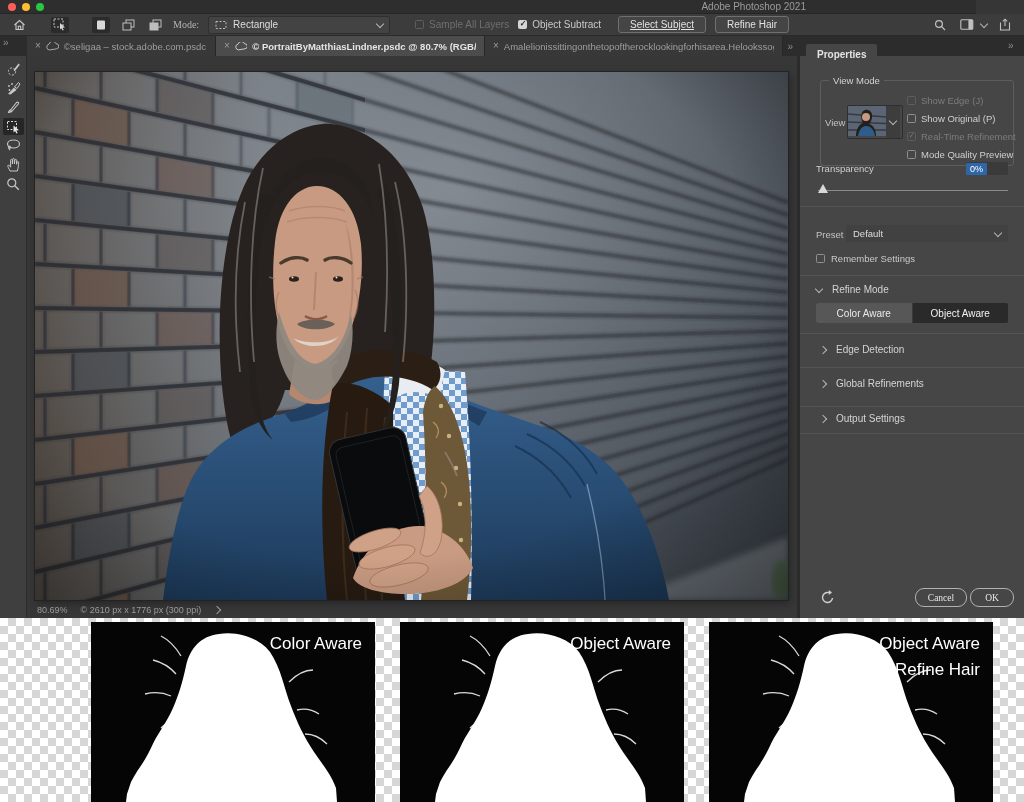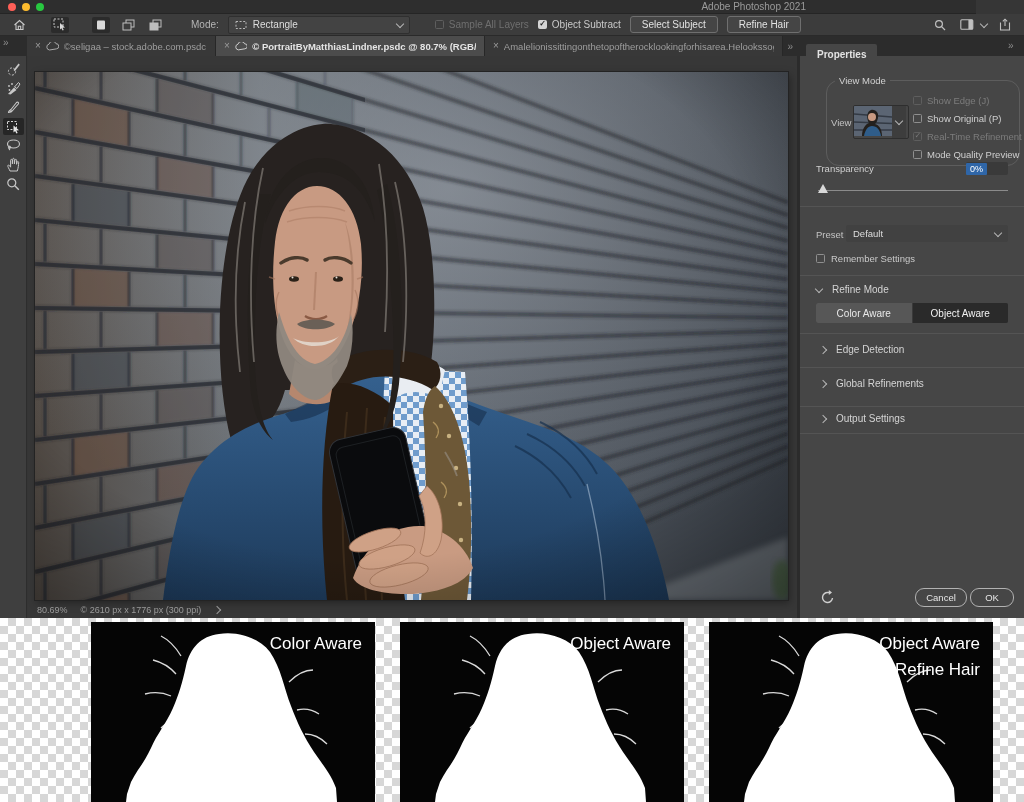--- a/index.html
+++ b/index.html
@@ -67,21 +67,21 @@
   .statusbar .chr{border-color:#9a9a9a;}
 
   
   .panel{position:absolute;left:797px;top:56px;width:227px;height:562px;background:#464646;
          border-left:3px solid #2b2b2b;box-sizing:border-box;color:#cfcfcf;font-size:9.5px;}
   .props-tab{position:absolute;left:806px;top:44px;height:20px;padding:0 11px;background:#464646;
              color:#e3e3e3;font-size:10px;font-weight:bold;display:flex;align-items:center;
              border-radius:2px 2px 0 0;z-index:5;}
   .panel-ovf{position:absolute;left:1008px;top:40px;color:#8d8d8d;font-size:10px;z-index:5;}
   .pabs{position:absolute;}
-  .fieldset{left:26px;top:24px;width:192px;height:84px;border:1px solid #5d5d5d;border-radius:13px;}
+  .fieldset{left:20px;top:24px;width:192px;height:84px;border:1px solid #5d5d5d;border-radius:3px;}
   .legend{position:absolute;left:8px;top:-6px;background:#464646;padding:0 4px;color:#d2d2d2;}
   .viewlabel{left:4px;top:36px;color:#c3c3c3;}
   .view-dd{left:26px;top:24px;width:54px;height:32px;display:flex;border:1px solid #2e2e2e;border-radius:2px;overflow:hidden;}
   .view-thumb{width:38px;height:30px;background:#555;}
   .view-chev{width:14px;background:#3d3d3d;display:flex;align-items:center;justify-content:center;}
   .checkrow{position:absolute;left:86px;display:flex;align-items:center;gap:5px;width:104px;margin-top:8px;}
   .checkrow .lbl{white-space:nowrap;}
   .checkrow.disabled{color:#7c7c7c;}
   .trans-row{left:16px;top:106px;width:192px;display:flex;align-items:center;}
   .trans-row .grow{flex:1;}
@@ -97,21 +97,21 @@
              display:flex;align-items:center;padding:0 7px;box-sizing:border-box;color:#dedede;}
   .preset-dd .grow{flex:1;}
   .remember{left:16px;top:197px;display:flex;align-items:center;gap:6px;color:#c9c9c9;}
   .sec-head{left:16px;display:flex;align-items:center;gap:10px;color:#d4d4d4;font-size:10px;}
   .seg{left:16px;top:247px;width:192px;height:20px;display:flex;gap:1px;background:#3a3a3a;border-radius:2px;overflow:hidden;}
   .seg .opt{flex:1;display:flex;align-items:center;justify-content:center;font-size:10px;}
   .seg .opt.off{background:#575757;color:#e8e8e8;}
   .seg .opt.on{background:#2a2a2a;color:#f2f2f2;}
   .footer-reset{left:20px;top:533px;width:18px;height:18px;}
   .pill{top:532px;height:17px;border:1px solid #b2b2b2;border-radius:9px;color:#e6e6e6;font-size:9.5px;
-        display:flex;align-items:center;justify-content:center;background:transparent;}
+        display:flex;align-items:center;justify-content:center;background:transparent;font-family:Liberation Serif, serif;}
   .pill.cancel{left:115px;width:50px;}
   .pill.ok{left:170px;width:42px;}
 
   
   .masks{position:absolute;left:0;top:618px;width:1024px;height:184px;background-color:#fff;
          background-image:
            linear-gradient(45deg,#d7d7d7 25%,transparent 25%,transparent 75%,#d7d7d7 75%),
            linear-gradient(45deg,#d7d7d7 25%,transparent 25%,transparent 75%,#d7d7d7 75%);
          background-size:16px 16px;background-position:0 0,8px 8px;}
   .mask-panel{position:absolute;top:4px;width:284px;height:180px;background:#050505;overflow:hidden;}
@@ -154,38 +154,38 @@
           <rect x="4" y="1" width="8" height="7" fill="none" stroke="#bdbdbd" stroke-width="1"></rect>
           <rect x="1" y="4" width="8" height="7" fill="#3c3c3c" stroke="#bdbdbd" stroke-width="1"></rect>
         </svg>
     </span>
     <span class="oicon">
       <svg width="13" height="12" viewBox="0 0 13 12">
           <rect x="4" y="1" width="8" height="7" fill="none" stroke="#bdbdbd" stroke-width="1"></rect>
           <rect x="1" y="4" width="8" height="7" fill="#bdbdbd" stroke="#bdbdbd" stroke-width="1"></rect>
         </svg>
     </span>
-    <span style="margin-left:18px;color:#b4b4b4;">Mode:</span>
+    <span style="color:#b4b4b4;font-family:Liberation Serif, serif;">Mode:</span>
     <span class="mode-dd">
       <svg width="12" height="10" viewBox="0 0 12 10">
           <rect x="1" y="1.5" width="10" height="7" fill="none" stroke="#b8b8b8" stroke-width="1" stroke-dasharray="2 1.6"></rect>
         </svg>
       <span>Rectangle</span>
       <span class="grow"></span>
         <span class="chd"></span>
     </span>
     <span class="olabel disabled" style="margin-left:16px;">
       <span class="cb disabled"></span>
       <span>Sample All Layers</span>
     </span>
     <span class="olabel">
       <span class="cb lit"></span>
       <span>Object Subtract</span>
     </span>
-    <button class="obtn" style="">Select Subject</button>
+    <button class="obtn" style="margin-left:8px;text-decoration:underline;">Select Subject</button>
     <button class="obtn">Refine Hair</button>
     <span class="spacer"></span>
     <span class="oicon">
       <svg width="12" height="12" viewBox="0 0 12 12">
           <circle cx="5" cy="5" r="3.4" fill="none" stroke="#c0c0c0" stroke-width="1.2"></circle>
           <line x1="7.6" y1="7.6" x2="11" y2="11" stroke="#c0c0c0" stroke-width="1.2"></line>
         </svg>
     </span>
     <span class="oicon">
       <svg width="14" height="11" viewBox="0 0 14 11">

